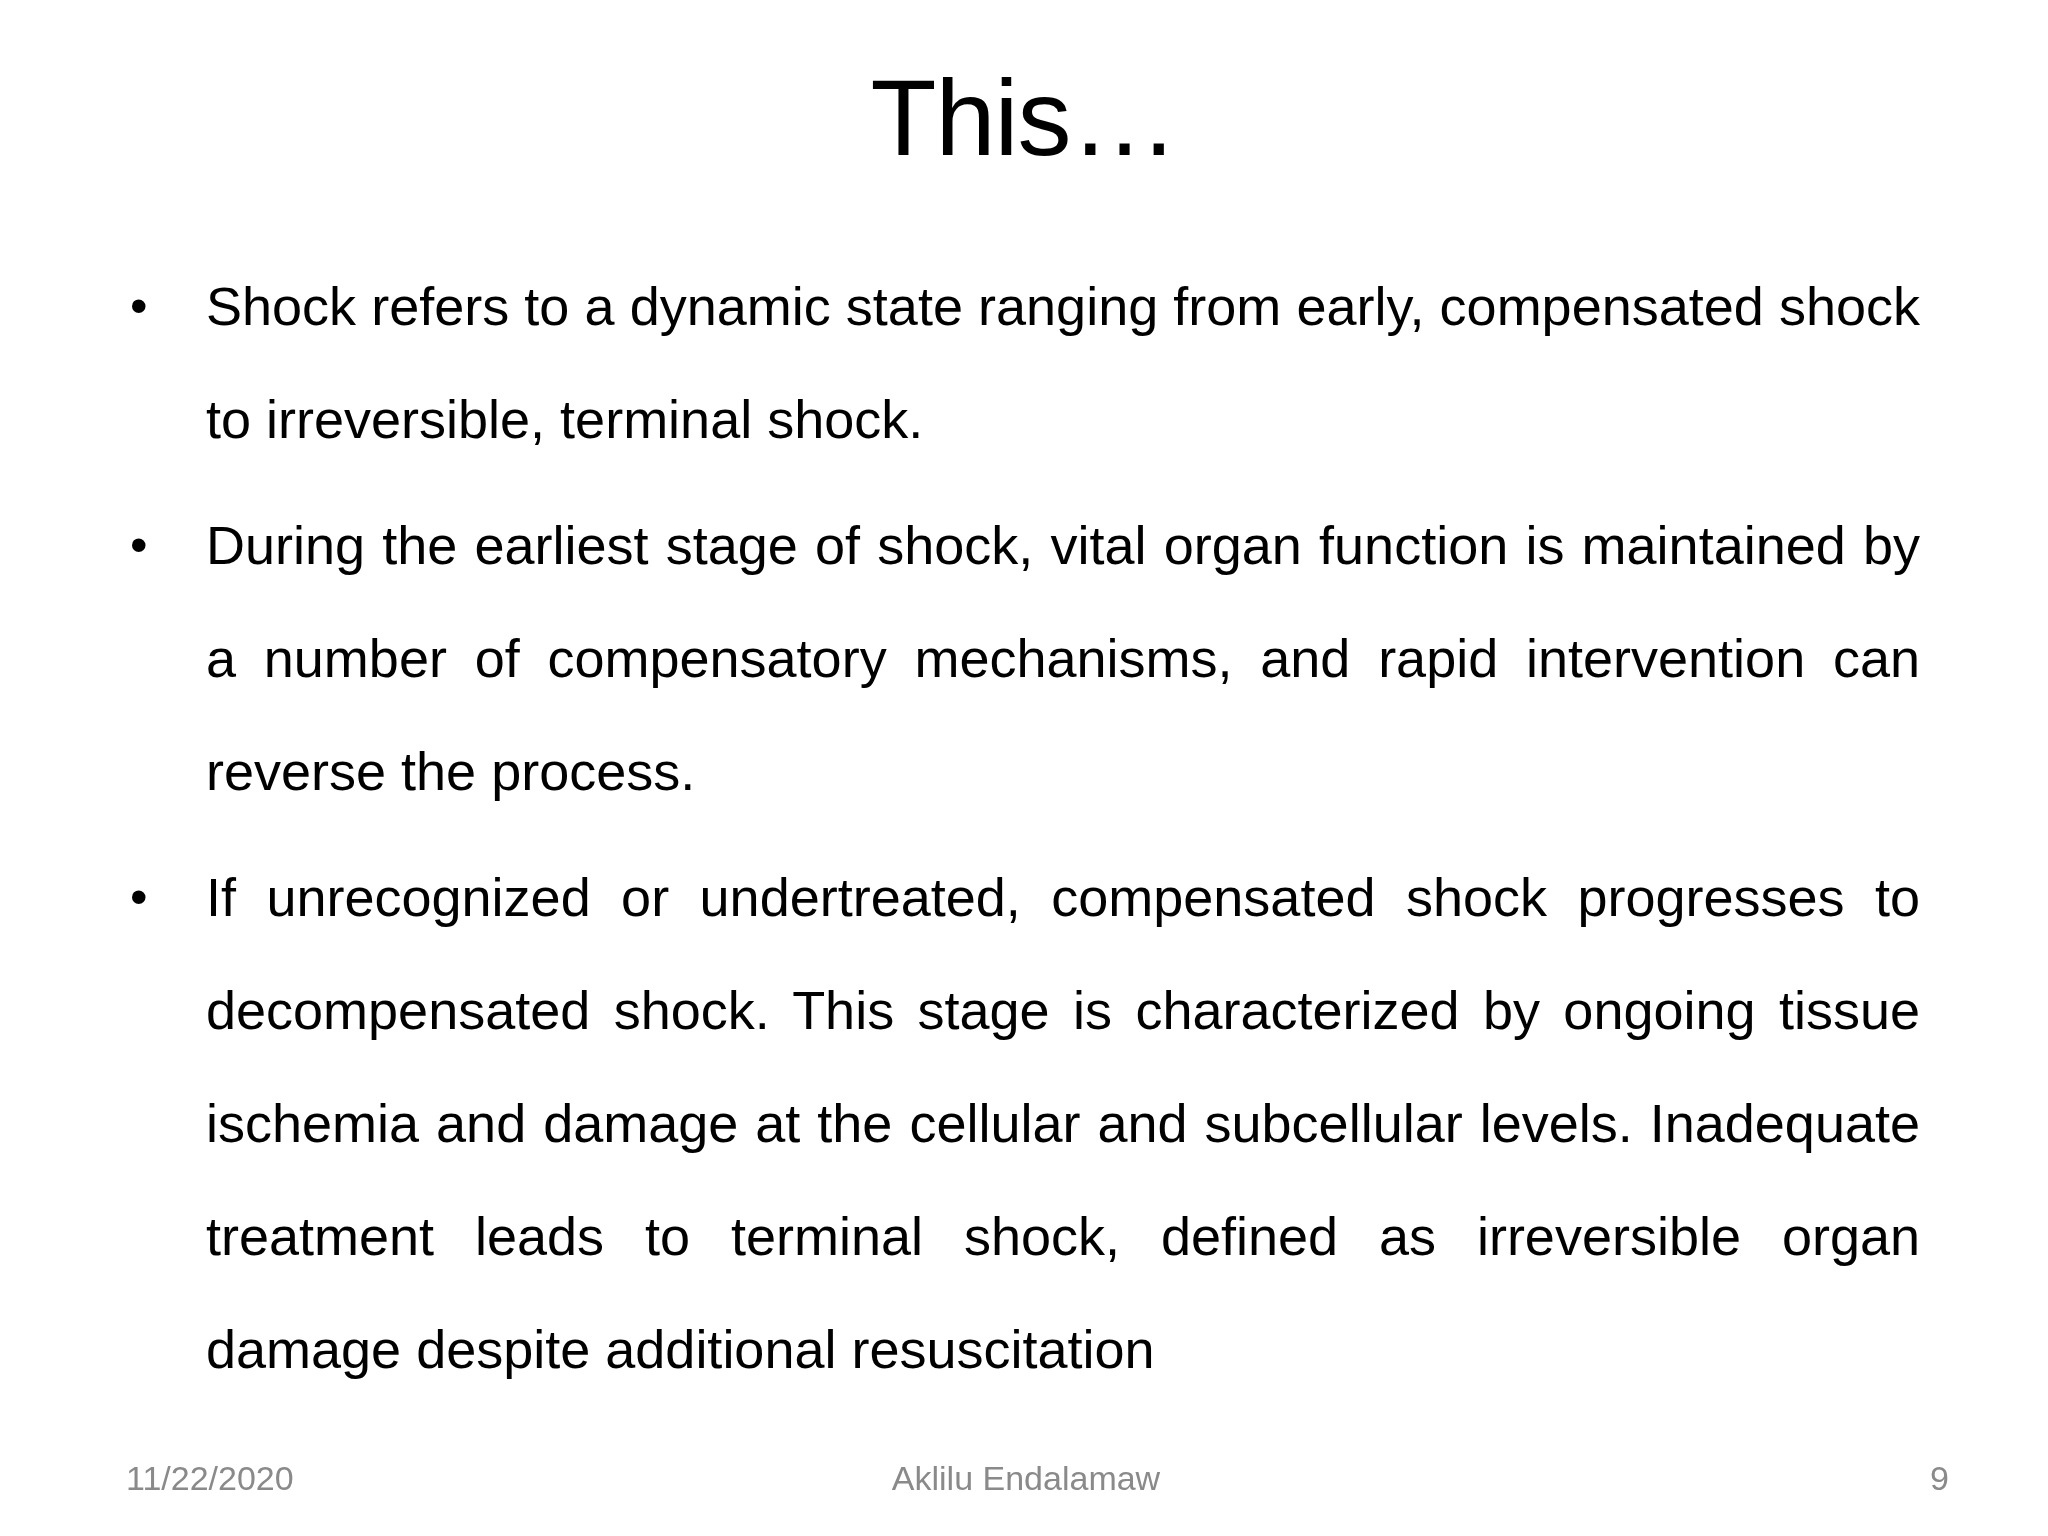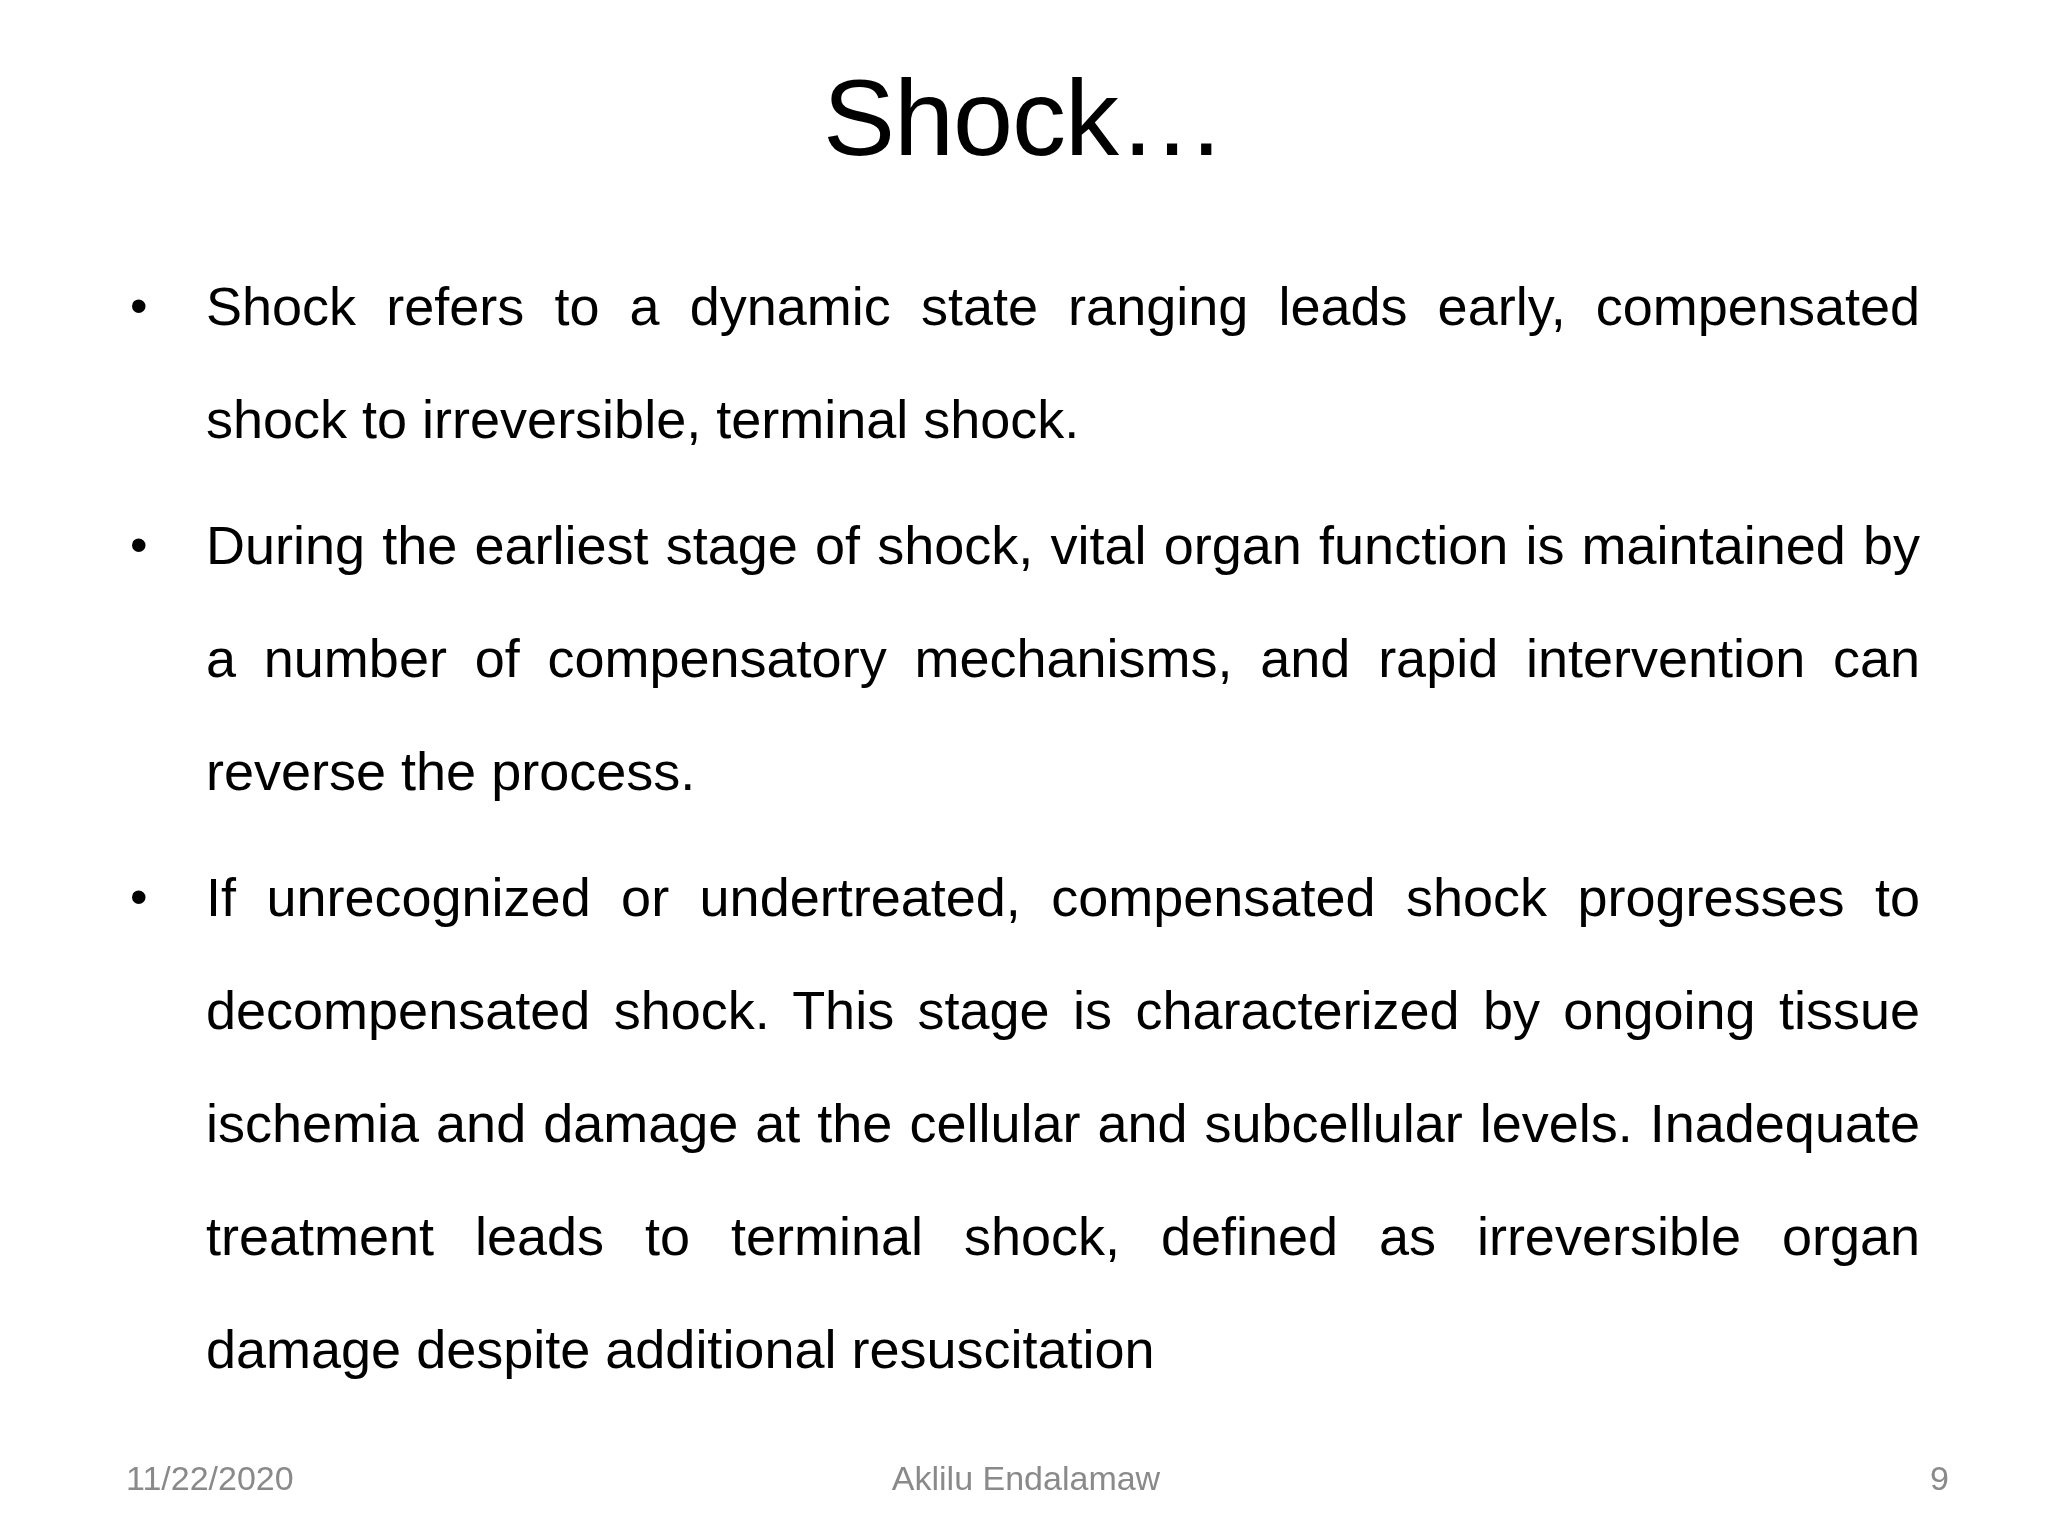--- a/index.html
+++ b/index.html
@@ -79,27 +79,27 @@
     position: absolute;
     right: 99px;
     bottom: 0;
   }
 </style>
 </head>
 <body>
 
 <div class="slide">
 
-  <h1 class="title">Shock…</h1>
+  <h1 class="title">This…</h1>
 
   <div class="content">
 
     <div class="bullet-item">
       <span class="bullet-dot">•</span>
-      <span>Shock refers to a dynamic state ranging leads early, compensated shock to irreversible, terminal shock.</span>
+      <span>Shock refers to a dynamic state ranging from early, compensated shock to irreversible, terminal shock.</span>
     </div>
 
     <div class="bullet-item">
       <span class="bullet-dot">•</span>
       <span>During the earliest stage of shock, vital organ function is maintained by a number of compensatory mechanisms, and rapid intervention can reverse the process.</span>
     </div>
 
     <div class="bullet-item">
       <span class="bullet-dot">•</span>
       <span>If unrecognized or undertreated, compensated shock progresses to decompensated shock. This stage is characterized by ongoing tissue ischemia and damage at the cellular and subcellular levels. Inadequate treatment leads to terminal shock, defined as irreversible organ damage despite additional resuscitation</span>

